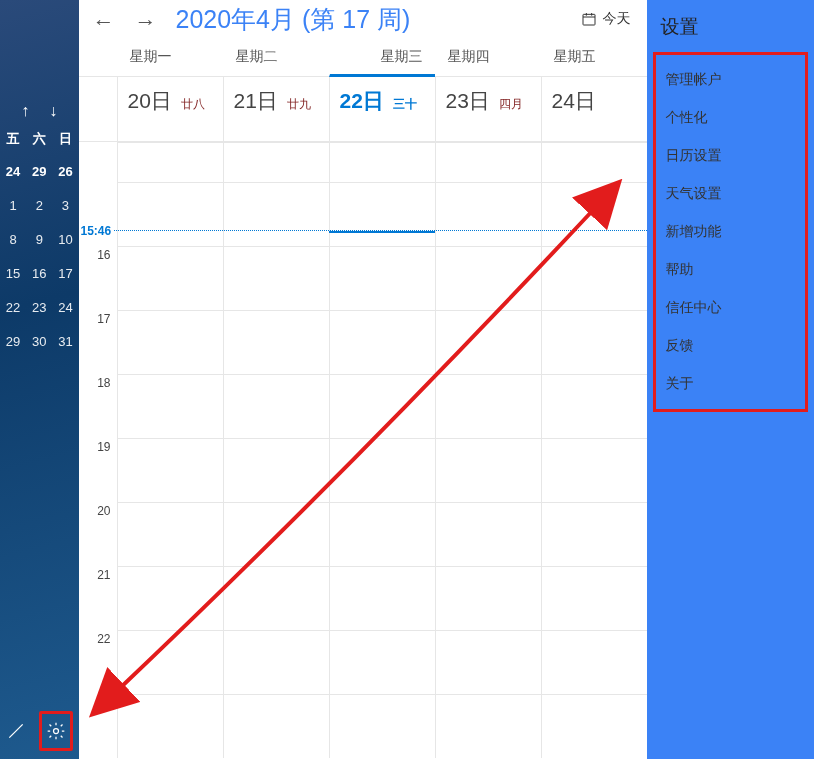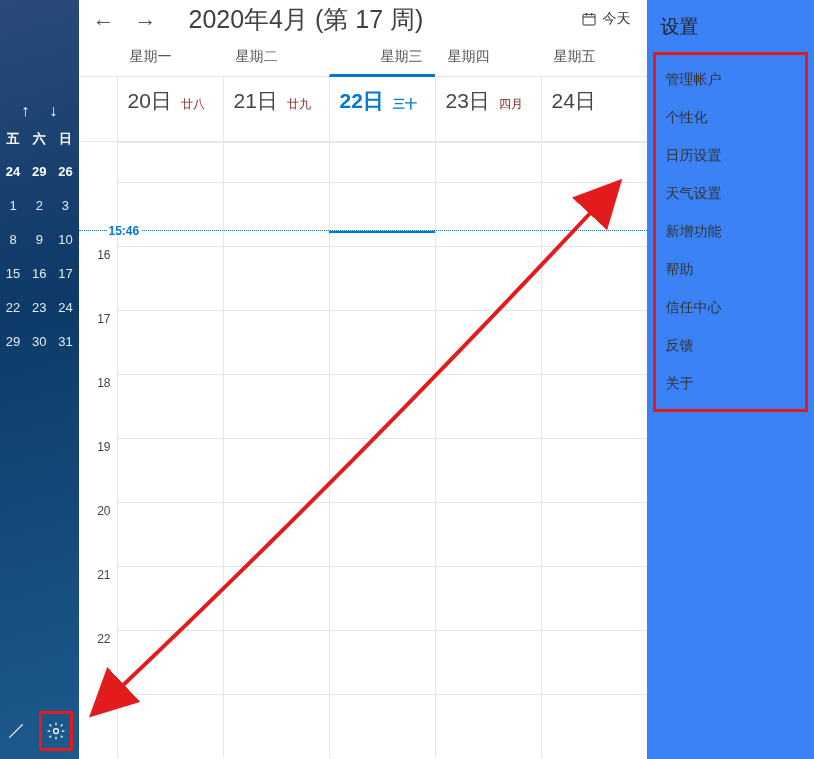--- a/index.html
+++ b/index.html
@@ -92,24 +92,24 @@
     padding: 0 8px;
     gap: 8px;
   }
   .nav-arrow {
     color: #555;
     font-size: 22px;
     padding: 0 6px;
     cursor: pointer;
   }
   .title {
-    color: #404040;
+    color: #3b82f6;
     font-size: 25px;
     font-weight: 400;
-    margin-left: 18px;
+    margin-left: 5px;
   }
   .today-btn {
     margin-left: auto;
     display: flex;
     align-items: center;
     gap: 6px;
     font-size: 14px;
     color: #333;
     cursor: pointer;
     padding: 4px 8px;
@@ -188,21 +188,20 @@
     align-items: center;
   }
   .now-label {
     font-size: 12px;
     color: #0078d4;
     background: #fff;
     padding: 0 2px;
     font-weight: 600;
     position: absolute;
     left: 0;
-    margin-left: 28px;
   }
   .now-seg {
     position: absolute;
     border-top: 2px solid #0078d4;
     top: 0;
   }
 
   
   .settings-panel {
     width: 207px;

